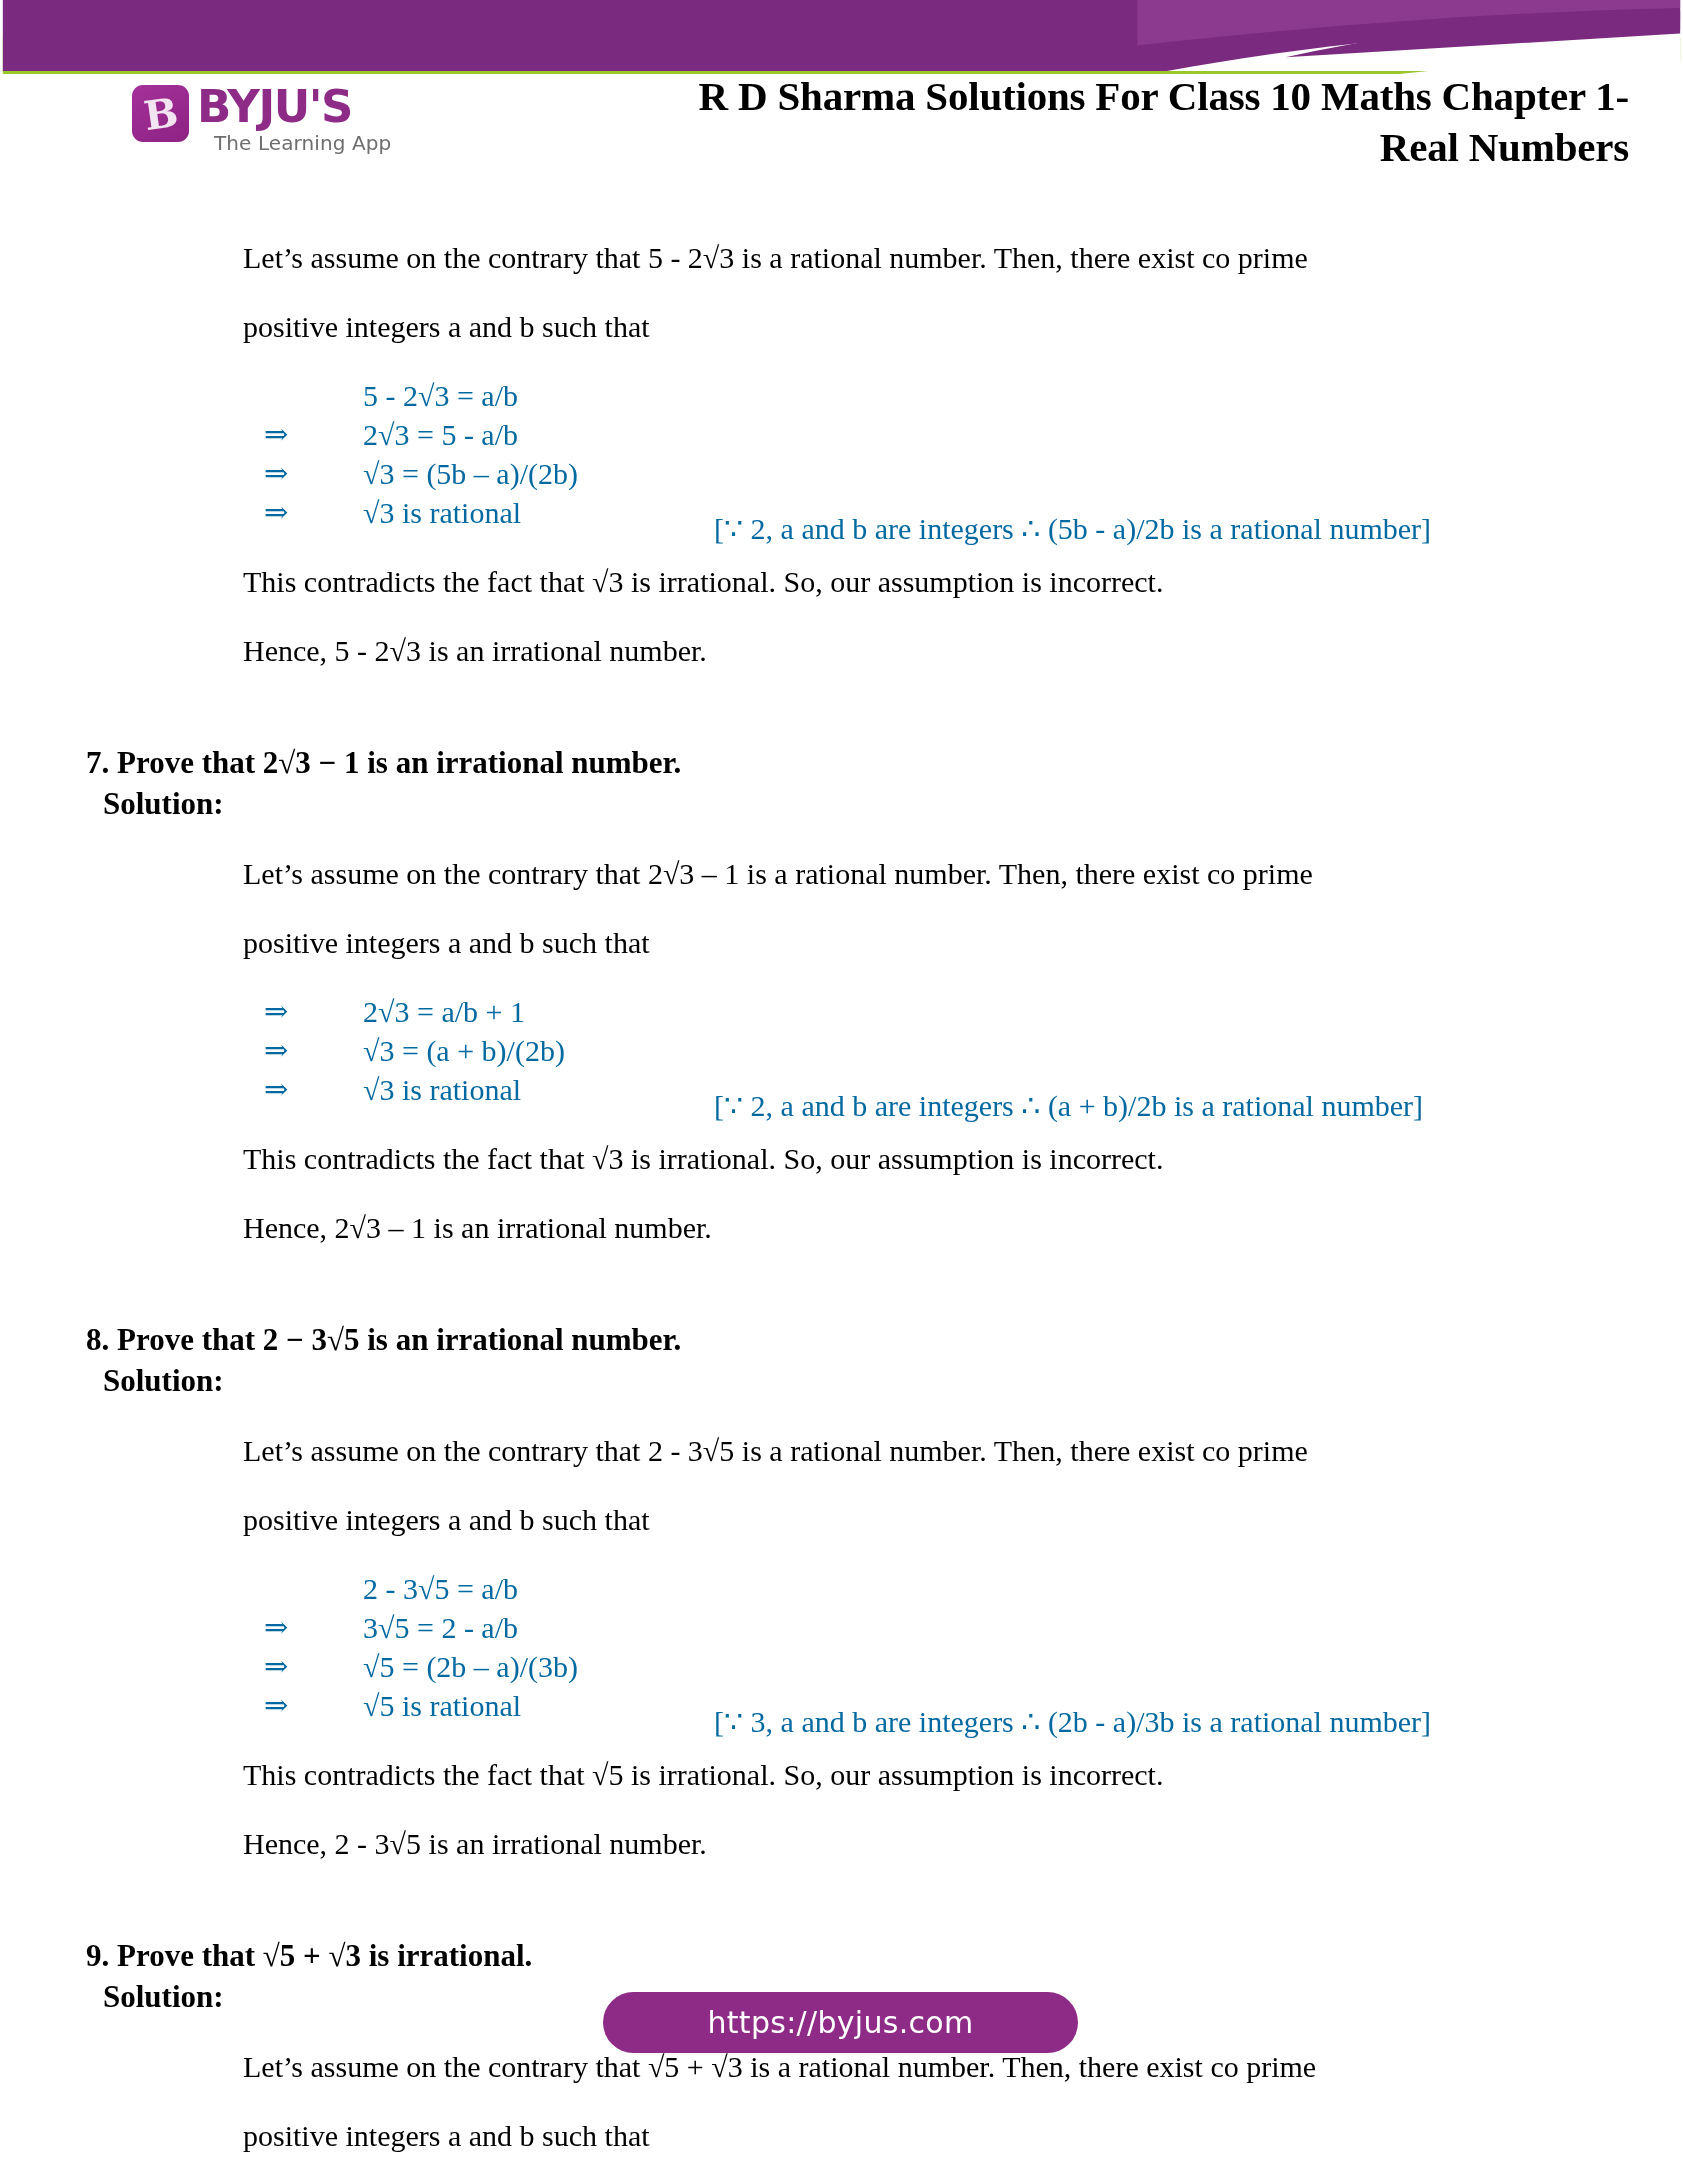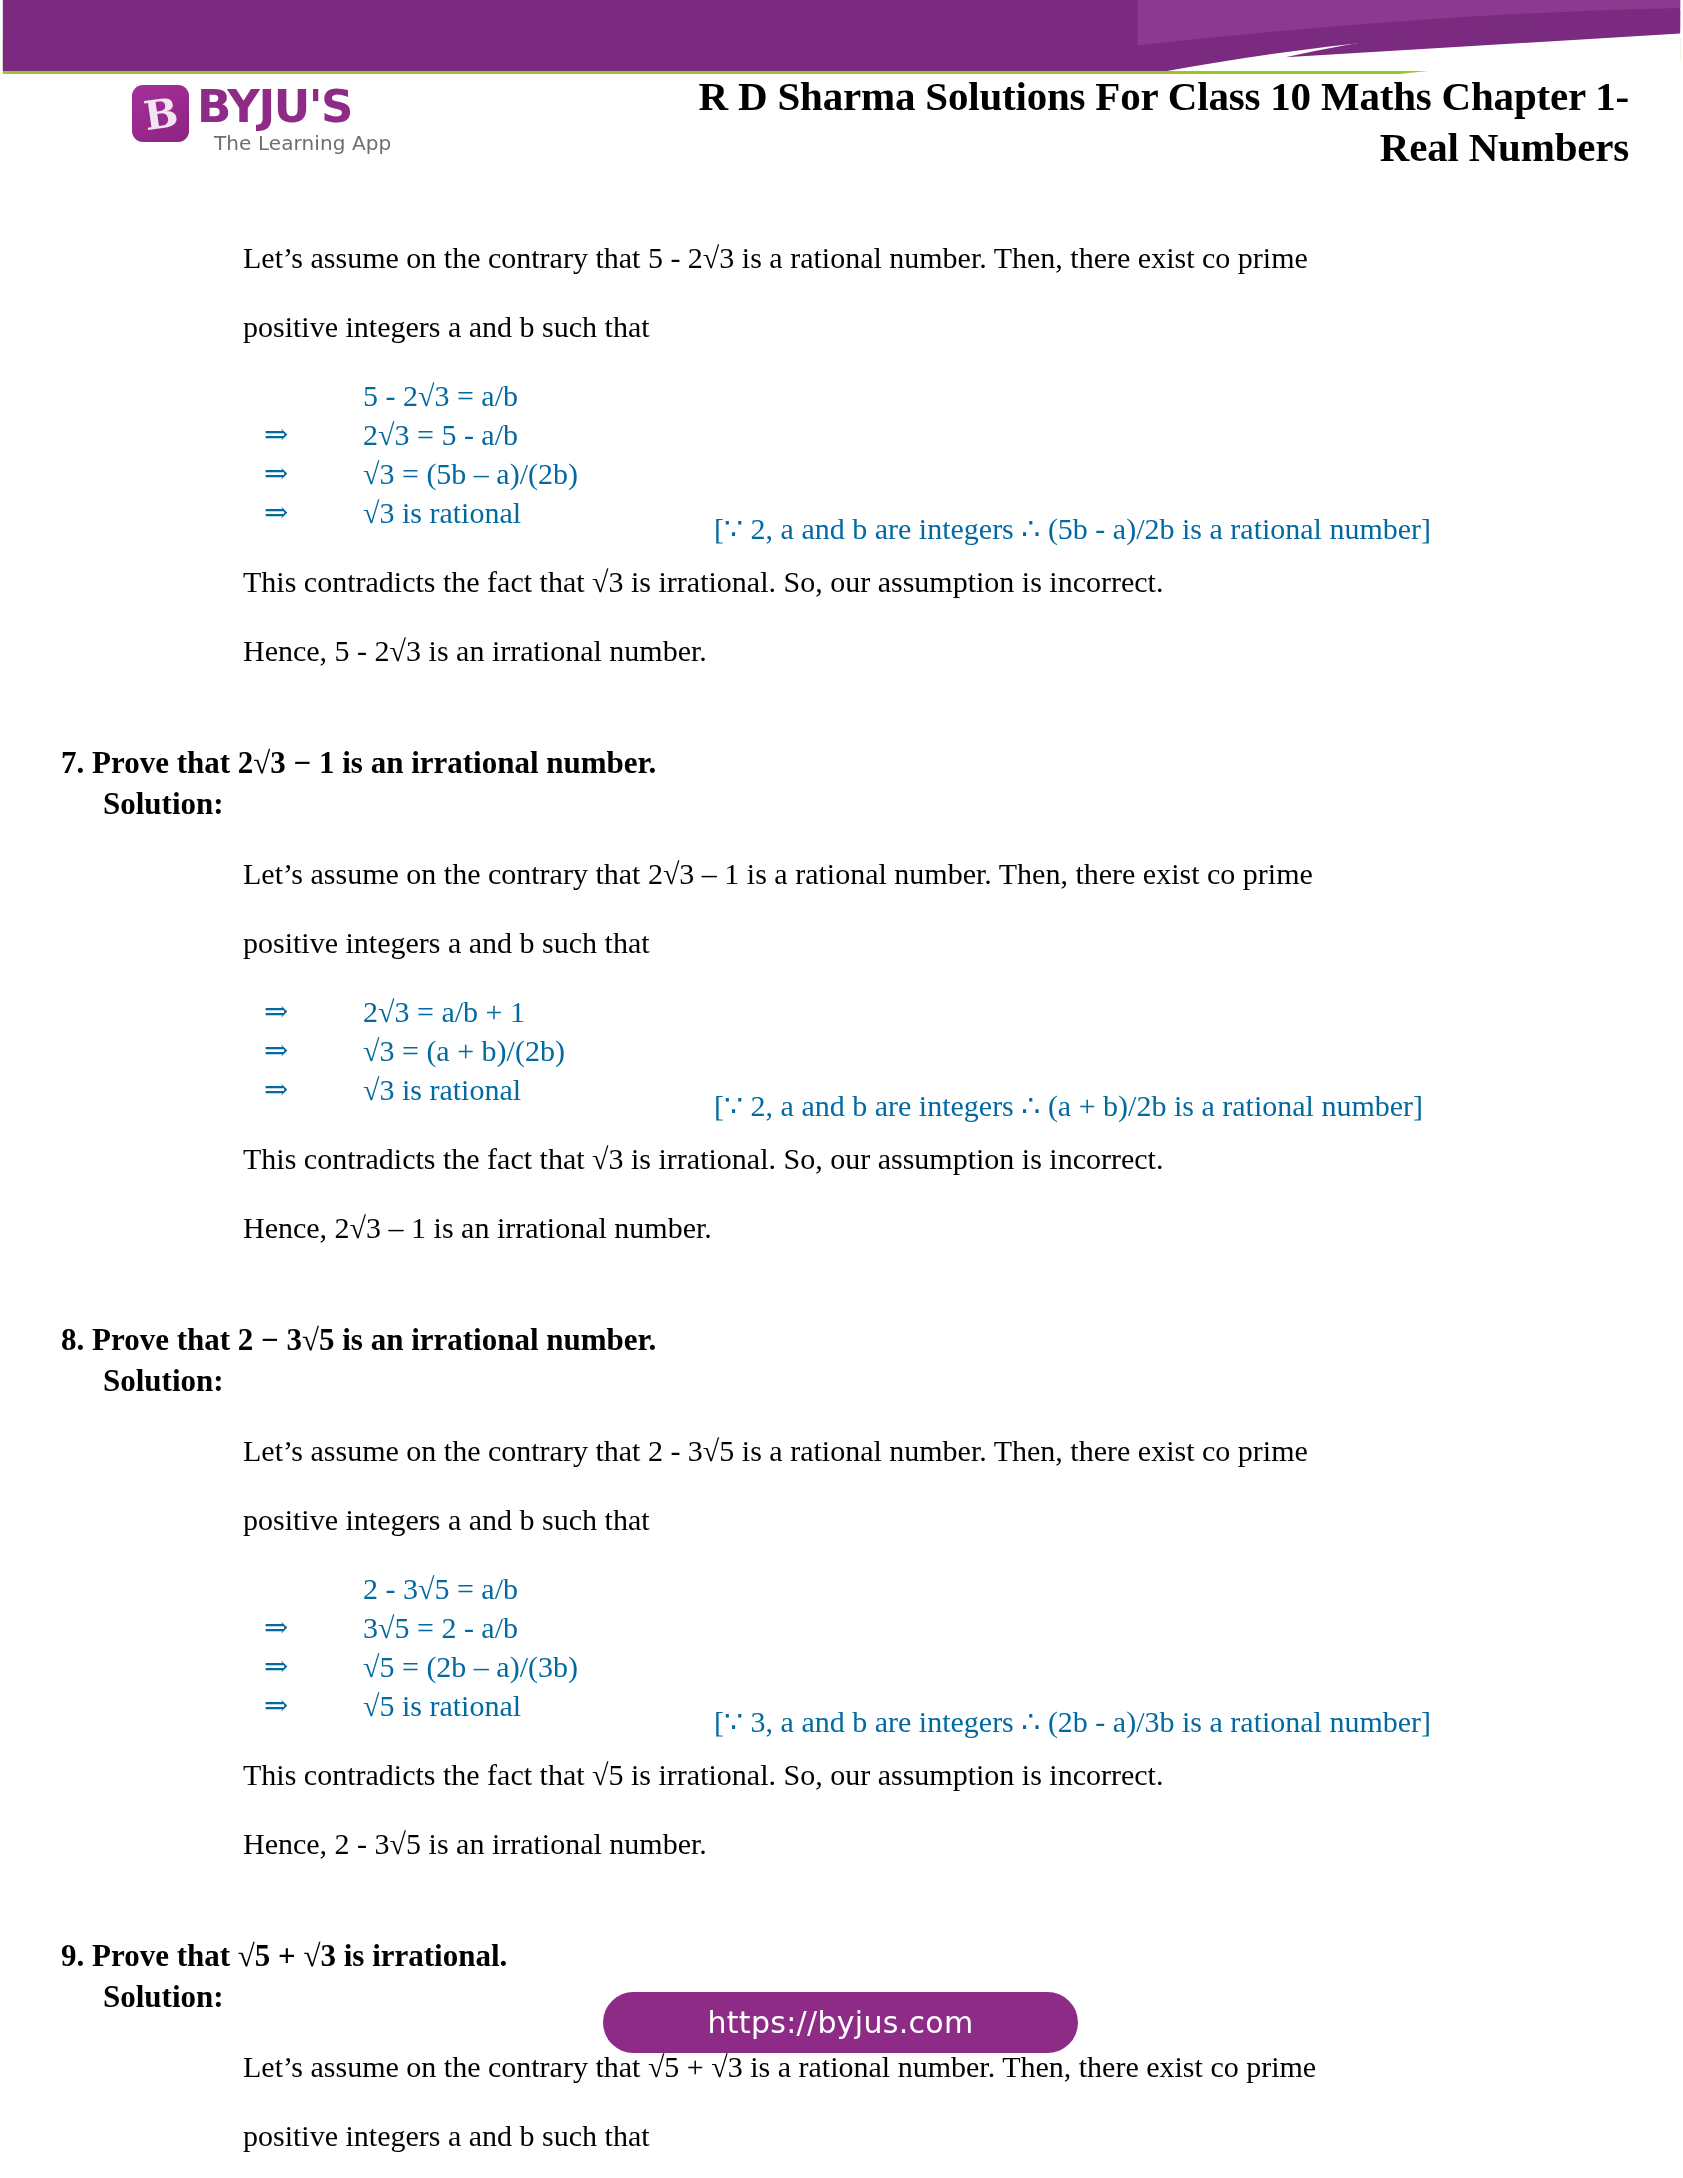--- a/index.html
+++ b/index.html
@@ -126,21 +126,21 @@
   .eq-note {
     position: absolute;
     left: 733px;
     top: 16px;
     white-space: nowrap;
   }
   .eq-note.wide { left: 693px; }
 
   .q-head {
     margin: 0;
-    padding-left: 61px;
+    padding-left: 86px;
     font-size: 31px;
     line-height: 41px;
     font-weight: bold;
     color: #000;
   }
   .q-sol {
     margin: 0;
     padding-left: 103px;
     font-size: 31px;
     line-height: 41px;

